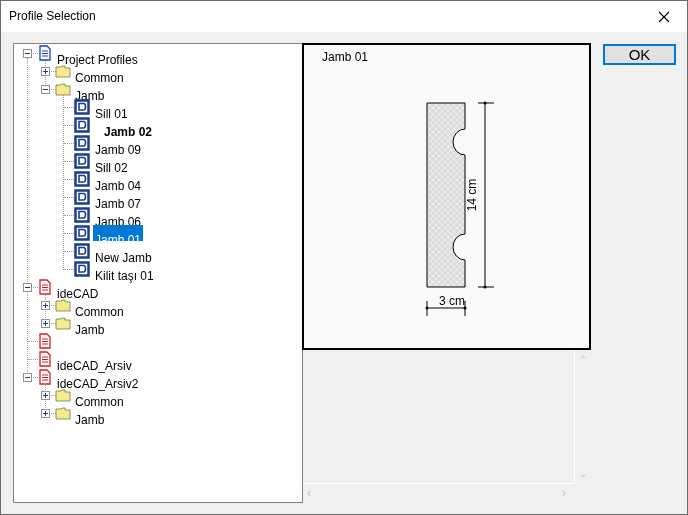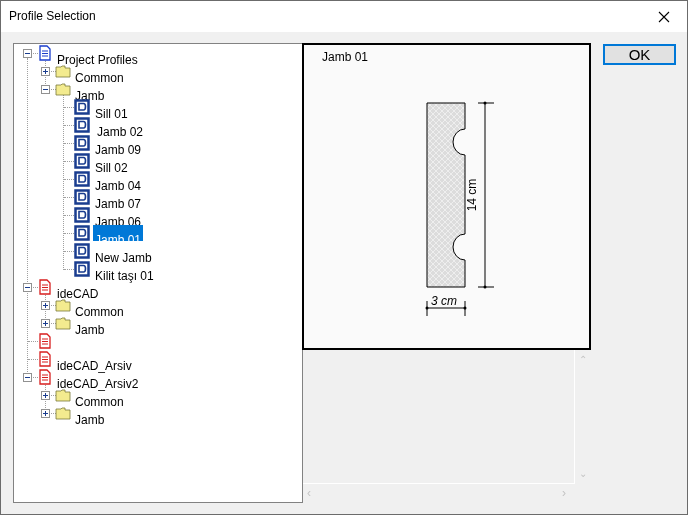--- a/index.html
+++ b/index.html
@@ -131,21 +131,21 @@
       <rect x="1.5" y="1.5" width="13" height="13" fill="#fff" stroke="#1a3d8f" stroke-width="2.5"></rect>
       <path d="M5 4.5 H9.5 Q11.5 4.5 11.5 7.5 Q11.5 11 9.5 11 H5 Z" fill="none" stroke="#1a3d8f" stroke-width="1.6"></path>
     </svg>
     <span class="tree-label" style="left:79px; top:55px;">Sill 01</span>
 
     <div class="hline" style="left:50px; top:81px; width:10px;"></div>
     <svg class="icon" style="left:60px; top:73px;" viewBox="0 0 16 16">
       <rect x="1.5" y="1.5" width="13" height="13" fill="#fff" stroke="#1a3d8f" stroke-width="2.5"></rect>
       <path d="M5 4.5 H9.5 Q11.5 4.5 11.5 7.5 Q11.5 11 9.5 11 H5 Z" fill="none" stroke="#1a3d8f" stroke-width="1.6"></path>
     </svg>
-    <span class="tree-label" style="left:81px; top:73px;">Jamb 02</span>
+    <span class="tree-label" style="left:88px; top:73px;font-weight:bold;">Jamb 02</span>
 
     <div class="hline" style="left:50px; top:99px; width:10px;"></div>
     <svg class="icon" style="left:60px; top:91px;" viewBox="0 0 16 16">
       <rect x="1.5" y="1.5" width="13" height="13" fill="#fff" stroke="#1a3d8f" stroke-width="2.5"></rect>
       <path d="M5 4.5 H9.5 Q11.5 4.5 11.5 7.5 Q11.5 11 9.5 11 H5 Z" fill="none" stroke="#1a3d8f" stroke-width="1.6"></path>
     </svg>
     <span class="tree-label" style="left:79px; top:91px;">Jamb 09</span>
 
     <div class="hline" style="left:50px; top:117px; width:10px;"></div>
     <svg class="icon" style="left:60px; top:109px;" viewBox="0 0 16 16">
@@ -272,21 +272,21 @@
       <circle cx="181" cy="58" r="1.5" fill="#000"></circle>
       <circle cx="181" cy="242" r="1.5" fill="#000"></circle>
 
       <line x1="123" y1="263" x2="161" y2="263" stroke="#000" stroke-width="1"></line>
       <line x1="123" y1="256" x2="123" y2="271" stroke="#000" stroke-width="1"></line>
       <line x1="161" y1="256" x2="161" y2="271" stroke="#000" stroke-width="1"></line>
       <circle cx="123" cy="263" r="1.5" fill="#000"></circle>
       <circle cx="161" cy="263" r="1.5" fill="#000"></circle>
     </svg>
     <span style="position:absolute; left:152px; top:143px; transform:rotate(-90deg); transform-origin:center; font-size:12px; white-space:nowrap;">14 cm</span>
-    <span style="position:absolute; left:127px; top:249px; font-size:12px; white-space:nowrap;font-style:italic;">3 cm</span>
+    <span style="position:absolute; left:135px; top:249px; font-size:12px; white-space:nowrap;">3 cm</span>
   </div>
 
   <div class="scroll-area"></div>
   <div class="vscroll">
     <span class="sb-arrow" style="left:4px; top:4px;">⌃</span>
     <span class="sb-arrow" style="left:4px; top:118px;">⌄</span>
   </div>
   <div class="hscroll">
     <span class="sb-arrow" style="left:4px; top:2px; font-size:12px;">‹</span>
     <span class="sb-arrow" style="left:259px; top:2px; font-size:12px;">›</span>

